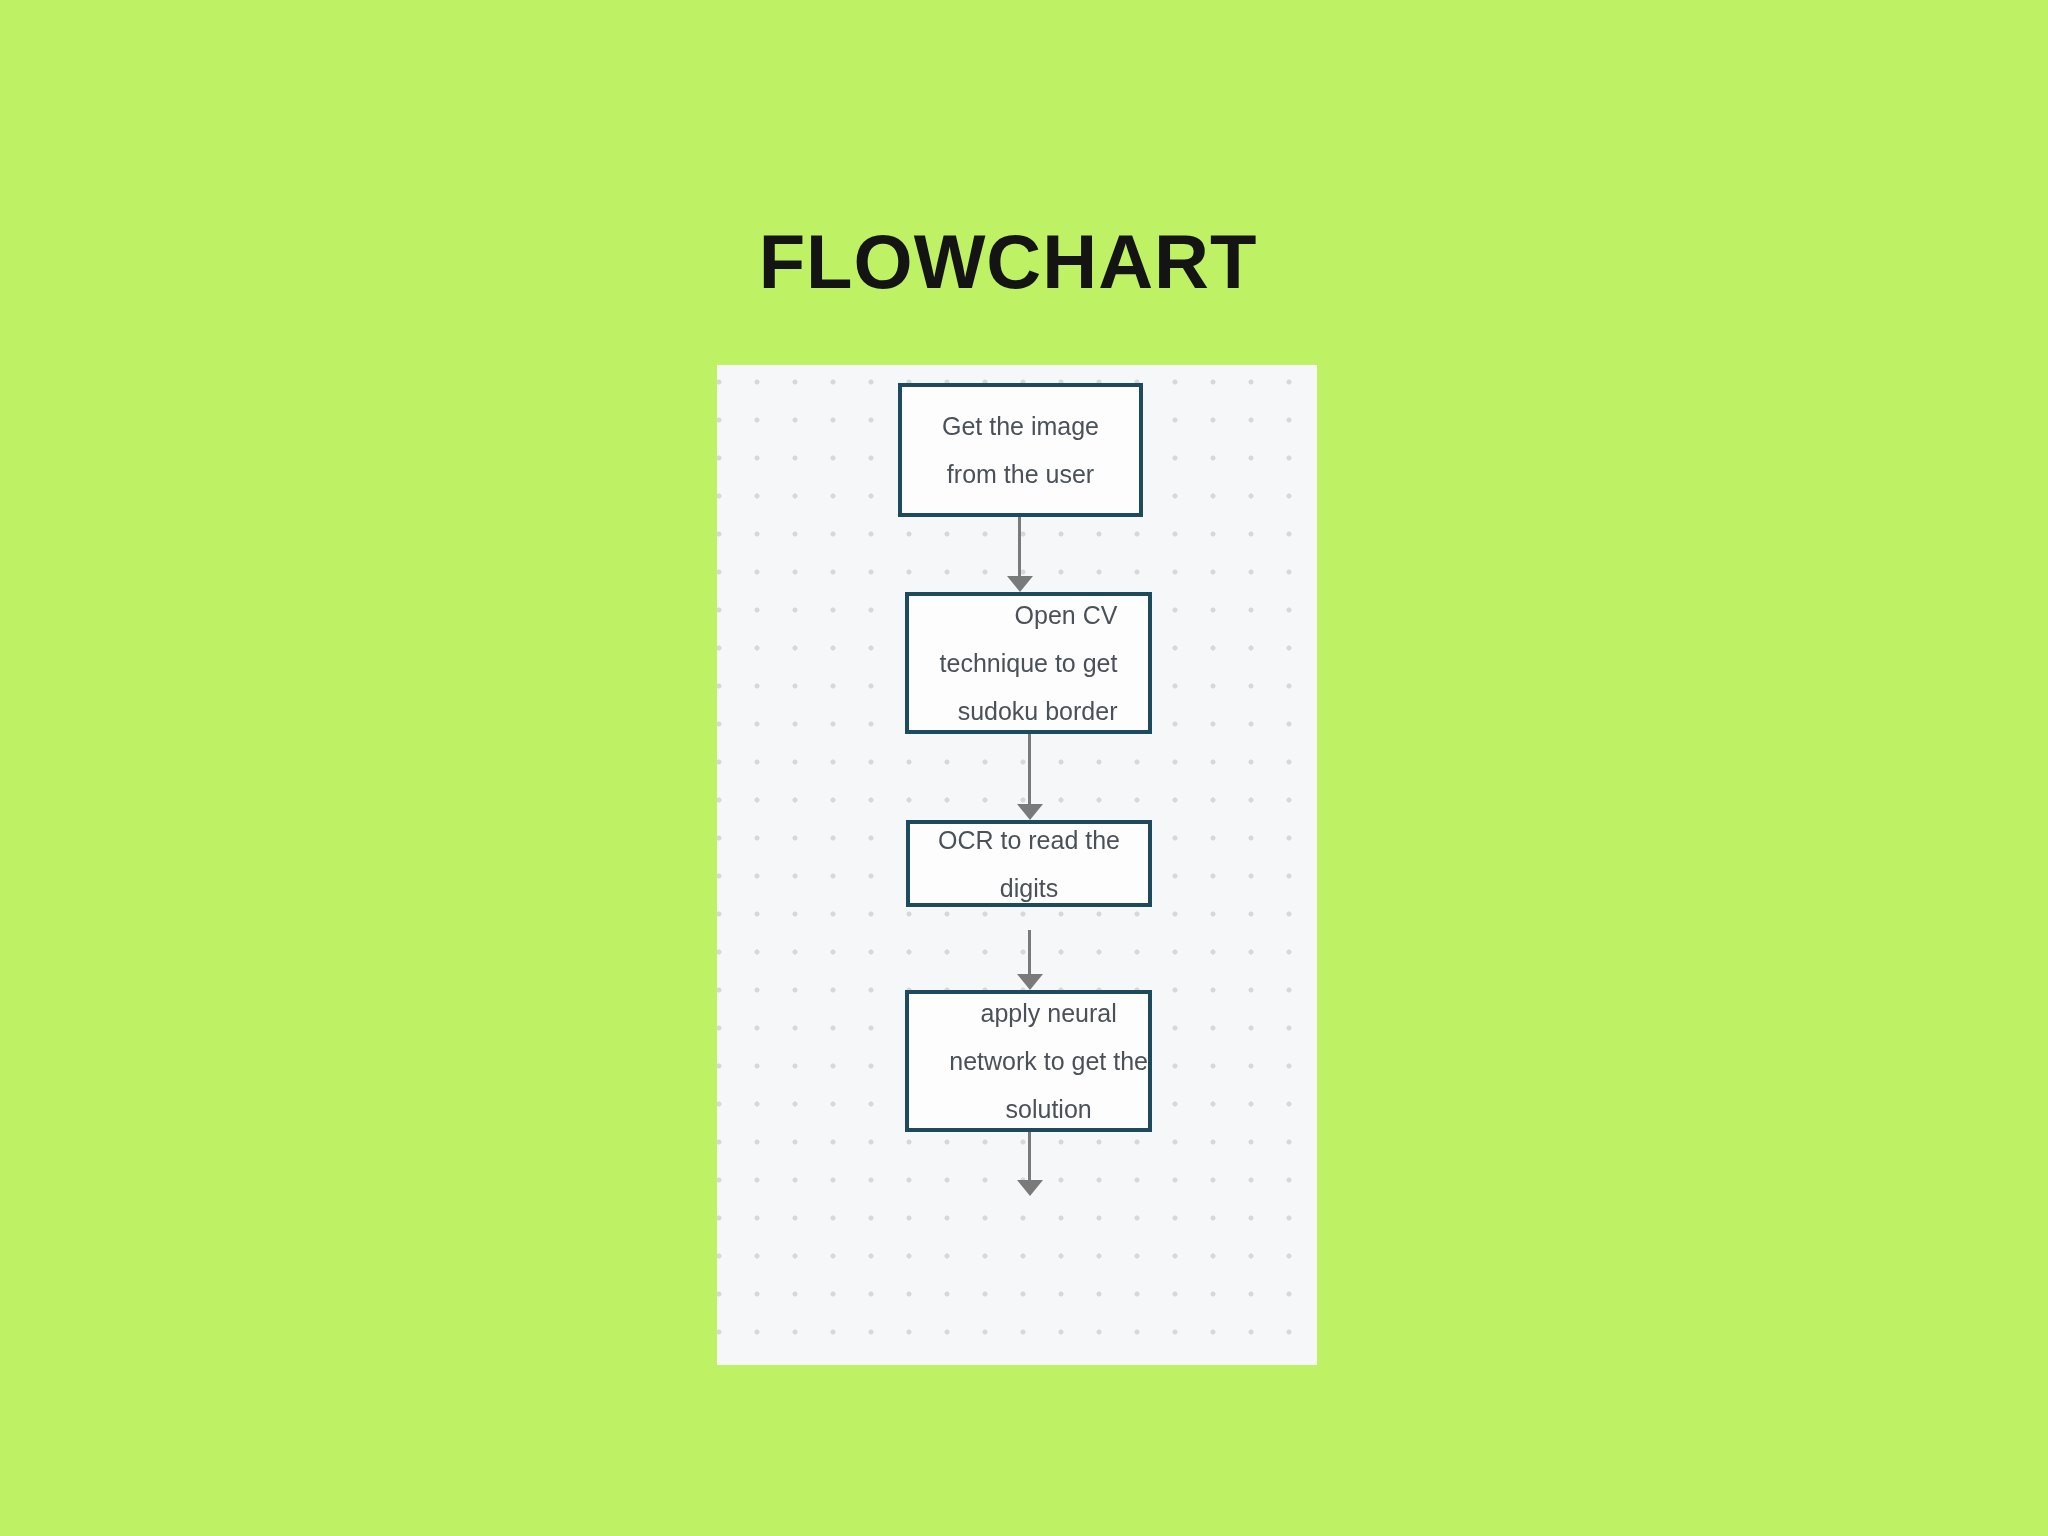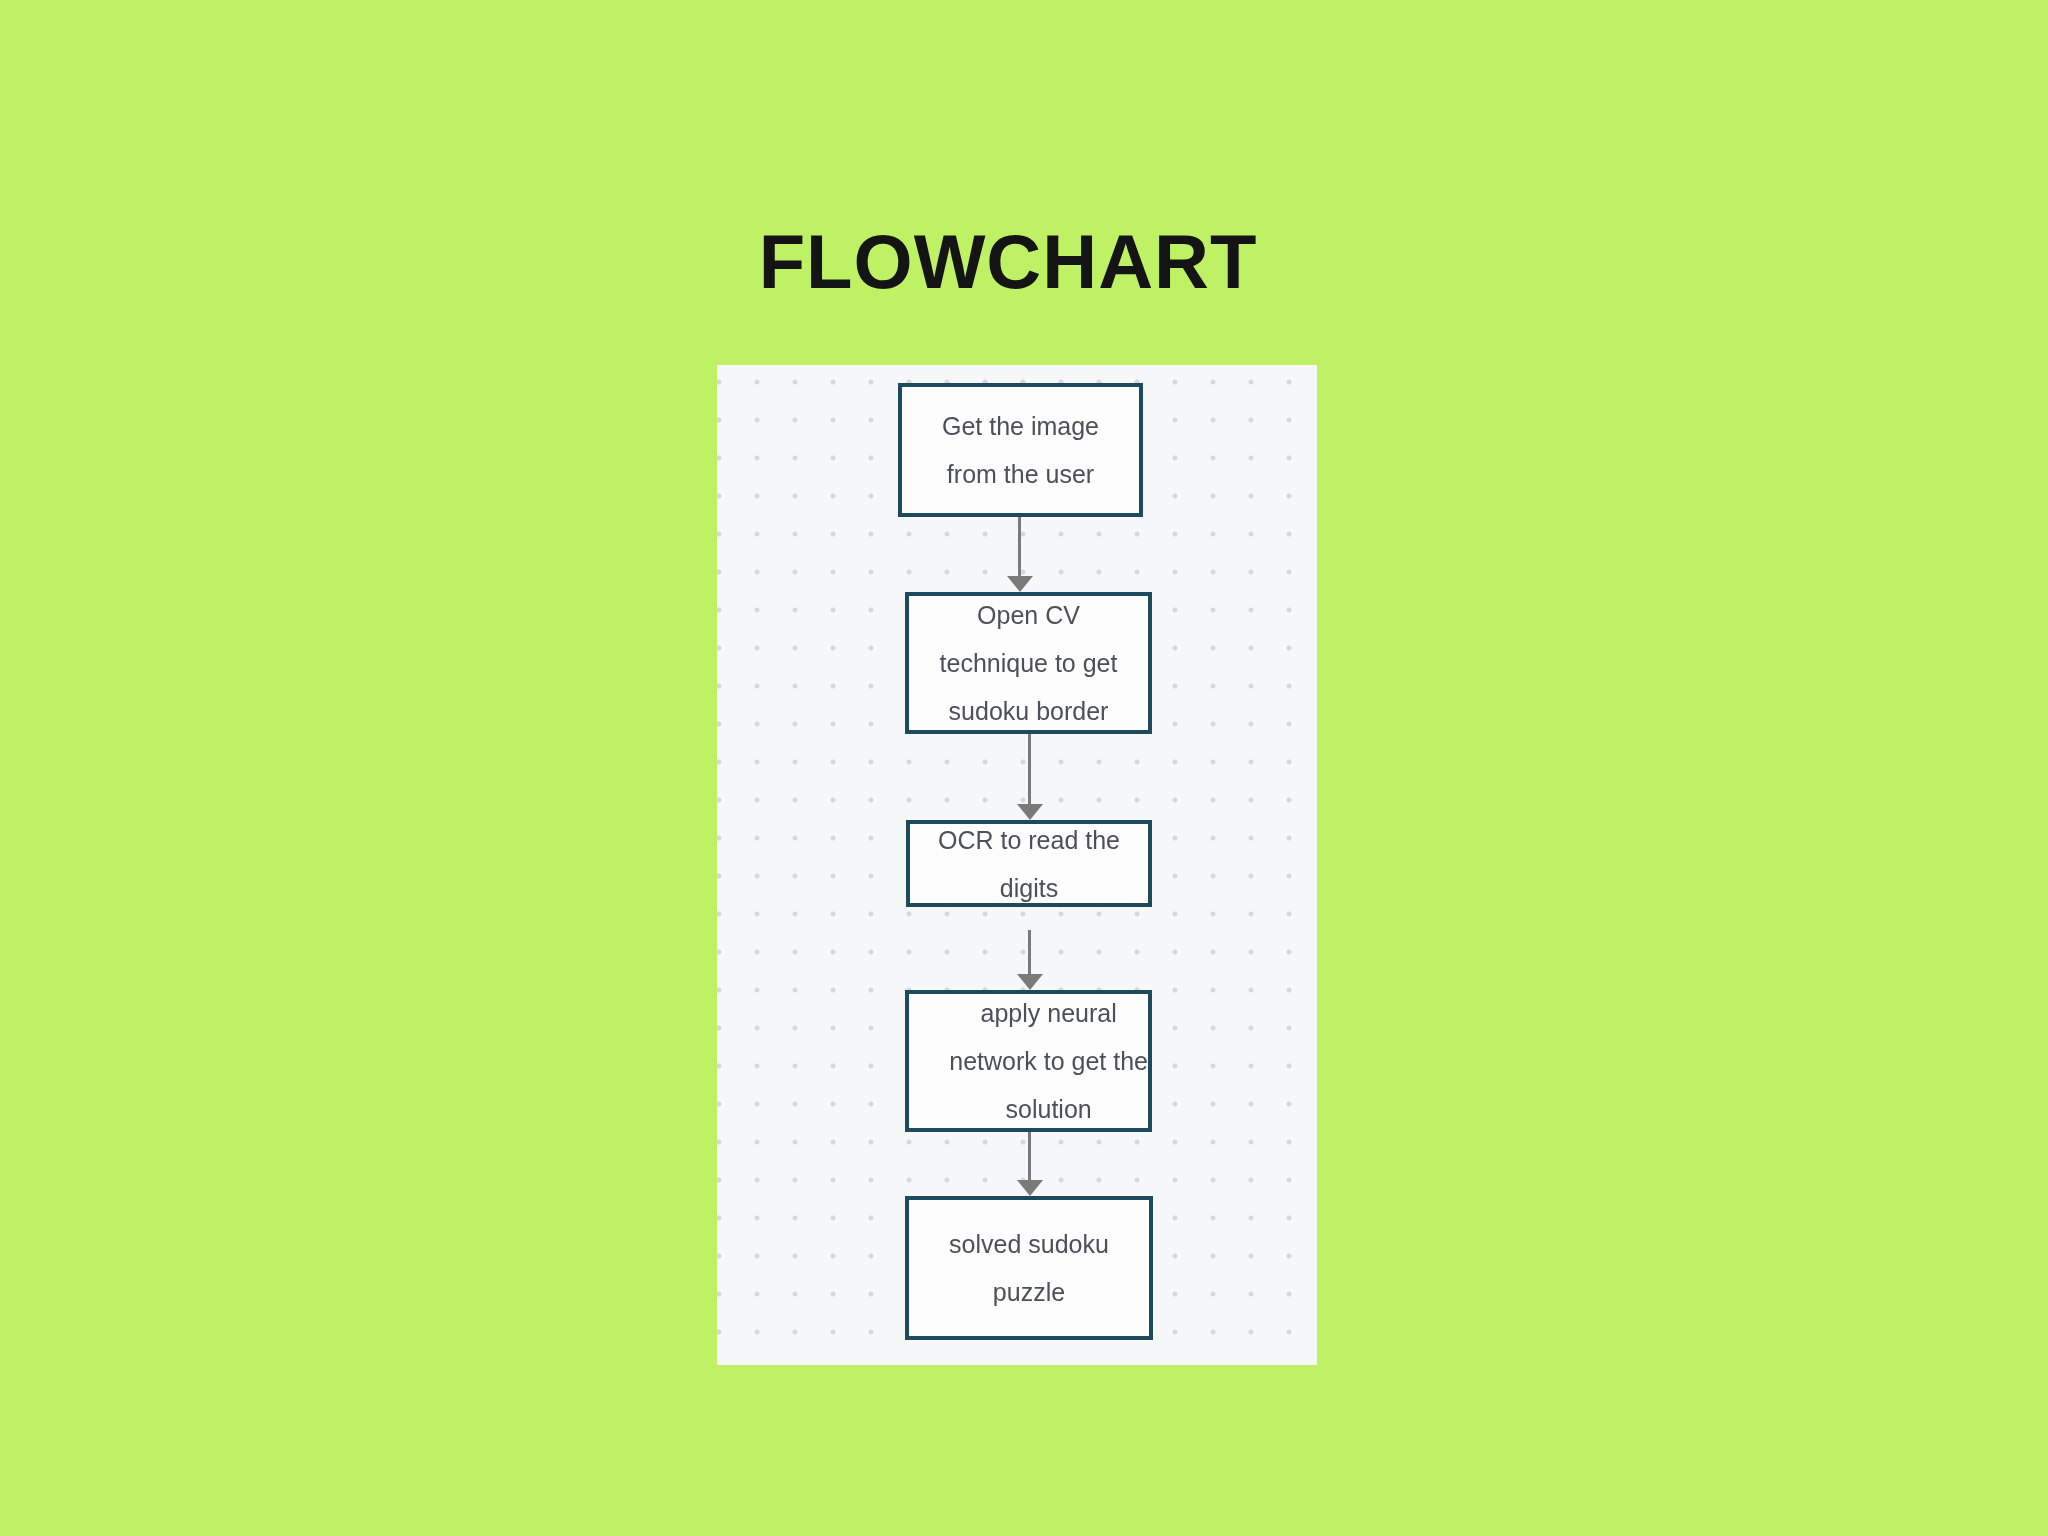--- a/index.html
+++ b/index.html
@@ -49,21 +49,21 @@
     justify-content: center;
     text-align: center;
   }
   .node-label {
     font-size: 25px;
     line-height: 48px;
     color: var(--node-text, #4a5158);
     white-space: pre-line;
   }
   .node-1 { left: 898px; top: 383px;  width: 245px; height: 134px; }
-  .node-2 { left: 905px; top: 592px;  width: 247px; height: 142px; }
+  .node-2 { left: 905px; top: 592px;  width: 247px; height: 142px; text-align: right; }
   .node-3 { left: 906px; top: 820px;  width: 246px; height: 87px; }
   .node-4 { left: 905px; top: 990px;  width: 247px; height: 142px; justify-content: flex-end; }
   .node-5 { left: 905px; top: 1196px; width: 248px; height: 144px; }
   .flow-arrow {
     position: absolute;
     width: 26px;
   }
   .arrow-shaft {
     position: absolute;
     left: 11px;
@@ -131,18 +131,14 @@
     <div class="node-label">apply neural
 network to get the
 solution</div>
   </div>
 
   <div class="flow-arrow arrow-4">
     <div class="arrow-shaft"></div>
     <div class="arrow-head"></div>
   </div>
 
-  <div class="flow-node node-5">
-    <div class="node-label">solved sudoku
-puzzle</div>
-  </div>
 
 </div>
 
 </body></html>

